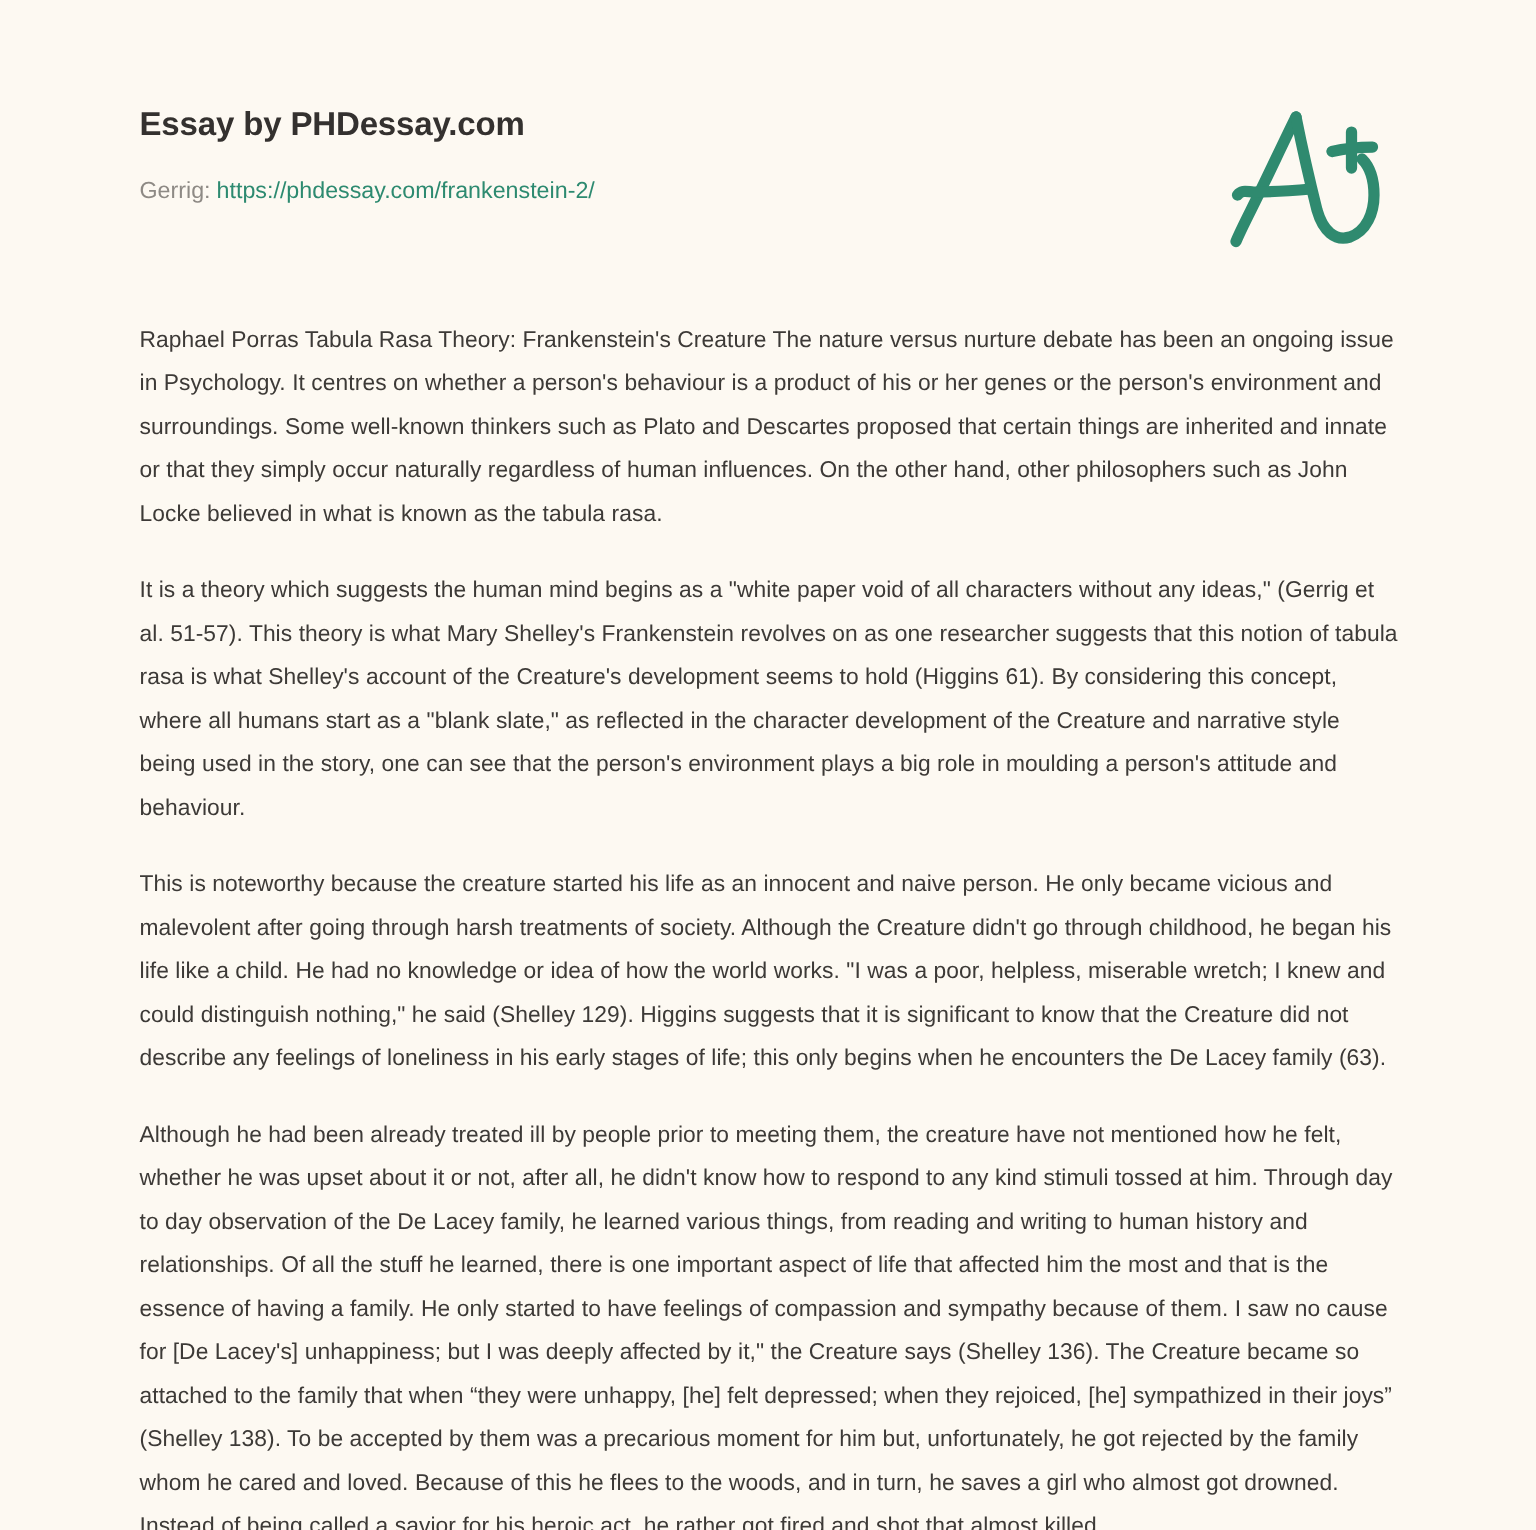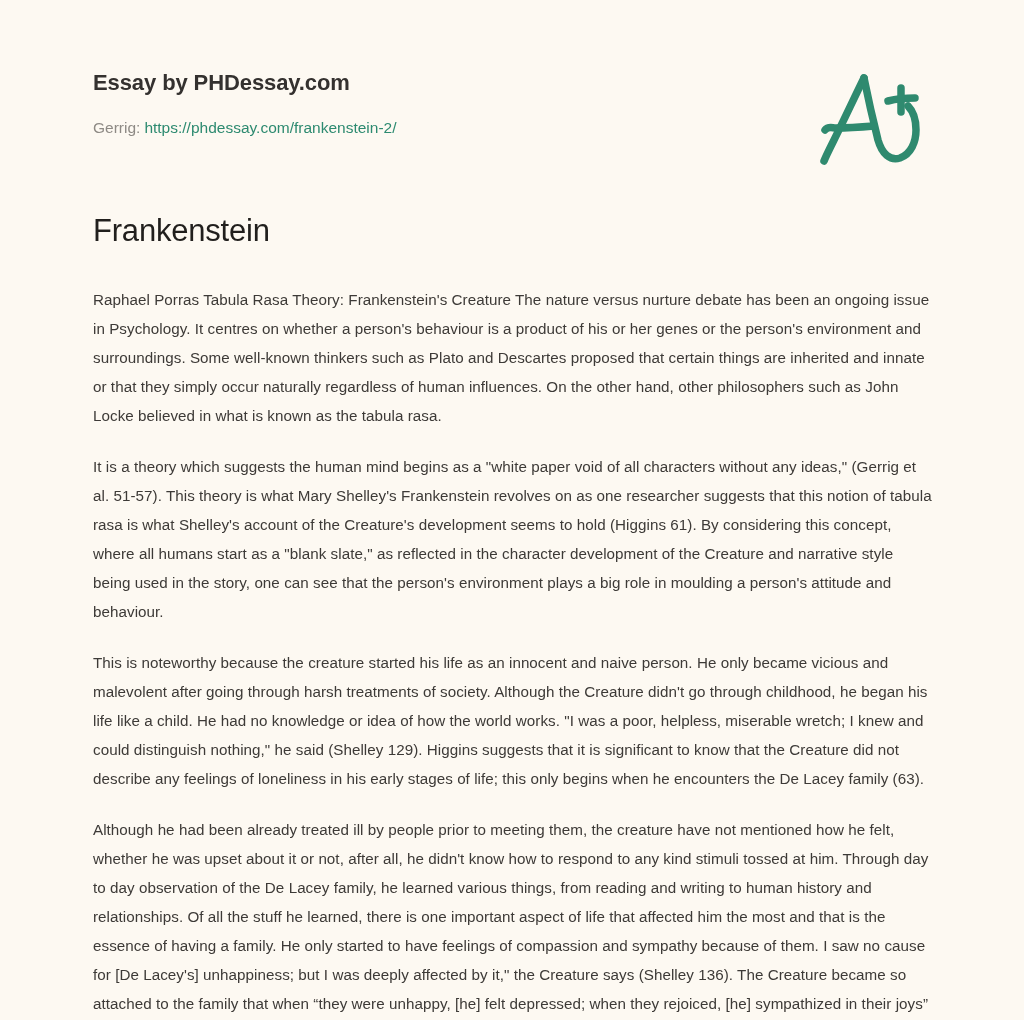--- a/index.html
+++ b/index.html
@@ -123,21 +123,20 @@
         <path d="M76 33 C84 31, 94 30, 103 30"></path>
 
         <path d="M89 20 C89 28, 89 37, 89 44"></path>
       </svg>
     </div>
 
   </div>
 
   <div class="article">
 
-    <h1 class="doc-title">Frankenstein</h1>
 
     <p class="para">Raphael Porras Tabula Rasa Theory: Frankenstein's Creature The nature versus nurture debate has been an ongoing issue in Psychology. It centres on whether a person's behaviour is a product of his or her genes or the person's environment and surroundings. Some well-known thinkers such as Plato and Descartes proposed that certain things are inherited and innate or that they simply occur naturally regardless of human influences. On the other hand, other philosophers such as John Locke believed in what is known as the tabula rasa.</p>
     <p class="para">It is a theory which suggests the human mind begins as a "white paper void of all characters without any ideas," (Gerrig et al. 51-57). This theory is what Mary Shelley's Frankenstein revolves on as one researcher suggests that this notion of tabula rasa is what Shelley's account of the Creature's development seems to hold (Higgins 61). By considering this concept, where all humans start as a "blank slate," as reflected in the character development of the Creature and narrative style being used in the story, one can see that the person's environment plays a big role in moulding a person's attitude and behaviour.</p>
     <p class="para">This is noteworthy because the creature started his life as an innocent and naive person. He only became vicious and malevolent after going through harsh treatments of society. Although the Creature didn't go through childhood, he began his life like a child. He had no knowledge or idea of how the world works. "I was a poor, helpless, miserable wretch; I knew and could distinguish nothing," he said (Shelley 129). Higgins suggests that it is significant to know that the Creature did not describe any feelings of loneliness in his early stages of life; this only begins when he encounters the De Lacey family (63).</p>
     <p class="para">Although he had been already treated ill by people prior to meeting them, the creature have not mentioned how he felt, whether he was upset about it or not, after all, he didn't know how to respond to any kind stimuli tossed at him. Through day to day observation of the De Lacey family, he learned various things, from reading and writing to human history and relationships. Of all the stuff he learned, there is one important aspect of life that affected him the most and that is the essence of having a family. He only started to have feelings of compassion and sympathy because of them. I saw no cause for [De Lacey's] unhappiness; but I was deeply affected by it," the Creature says (Shelley 136). The Creature became so attached to the family that when “they were unhappy, [he] felt depressed; when they rejoiced, [he] sympathized in their joys” (Shelley 138). To be accepted by them was a precarious moment for him but, unfortunately, he got rejected by the family whom he cared and loved. Because of this he flees to the woods, and in turn, he saves a girl who almost got drowned. Instead of being called a savior for his heroic act, he rather got fired and shot that almost killed</p>
 
   </div>
 
 </div>
 

